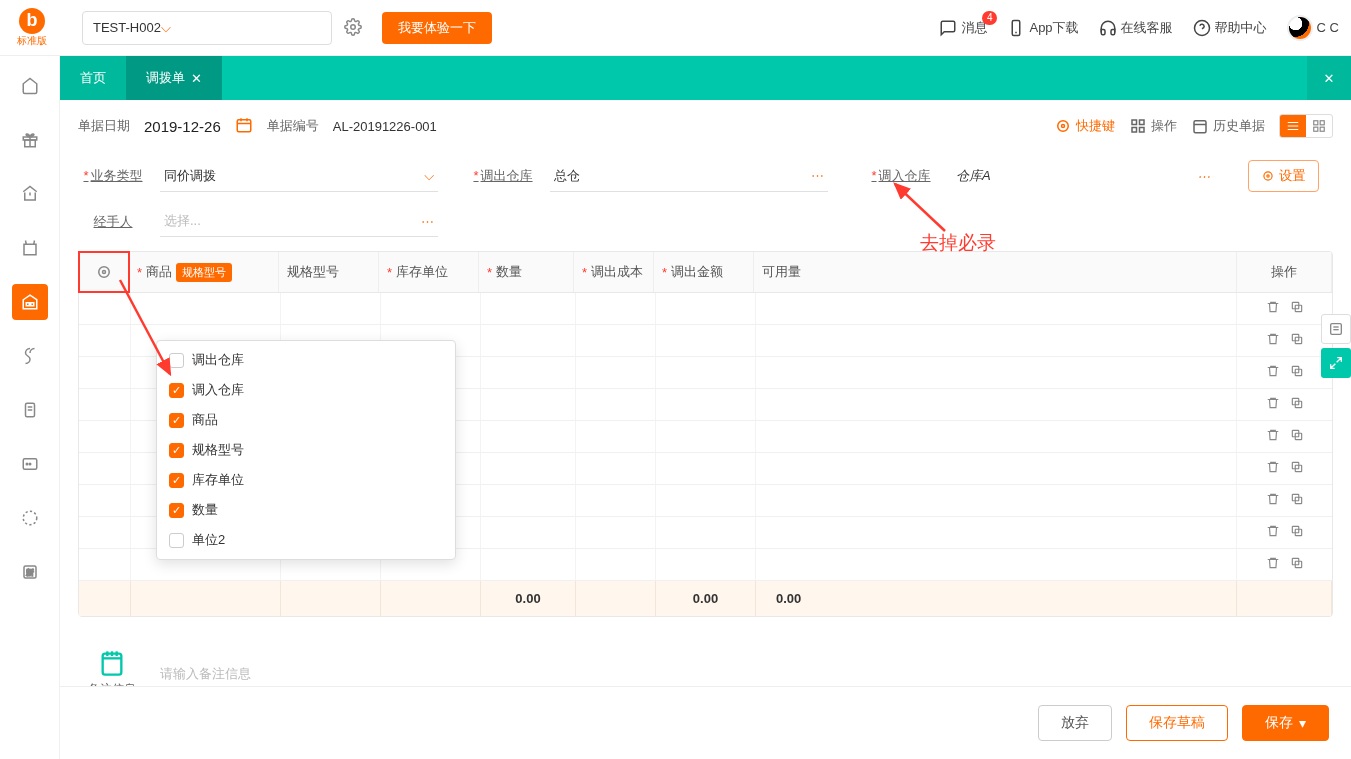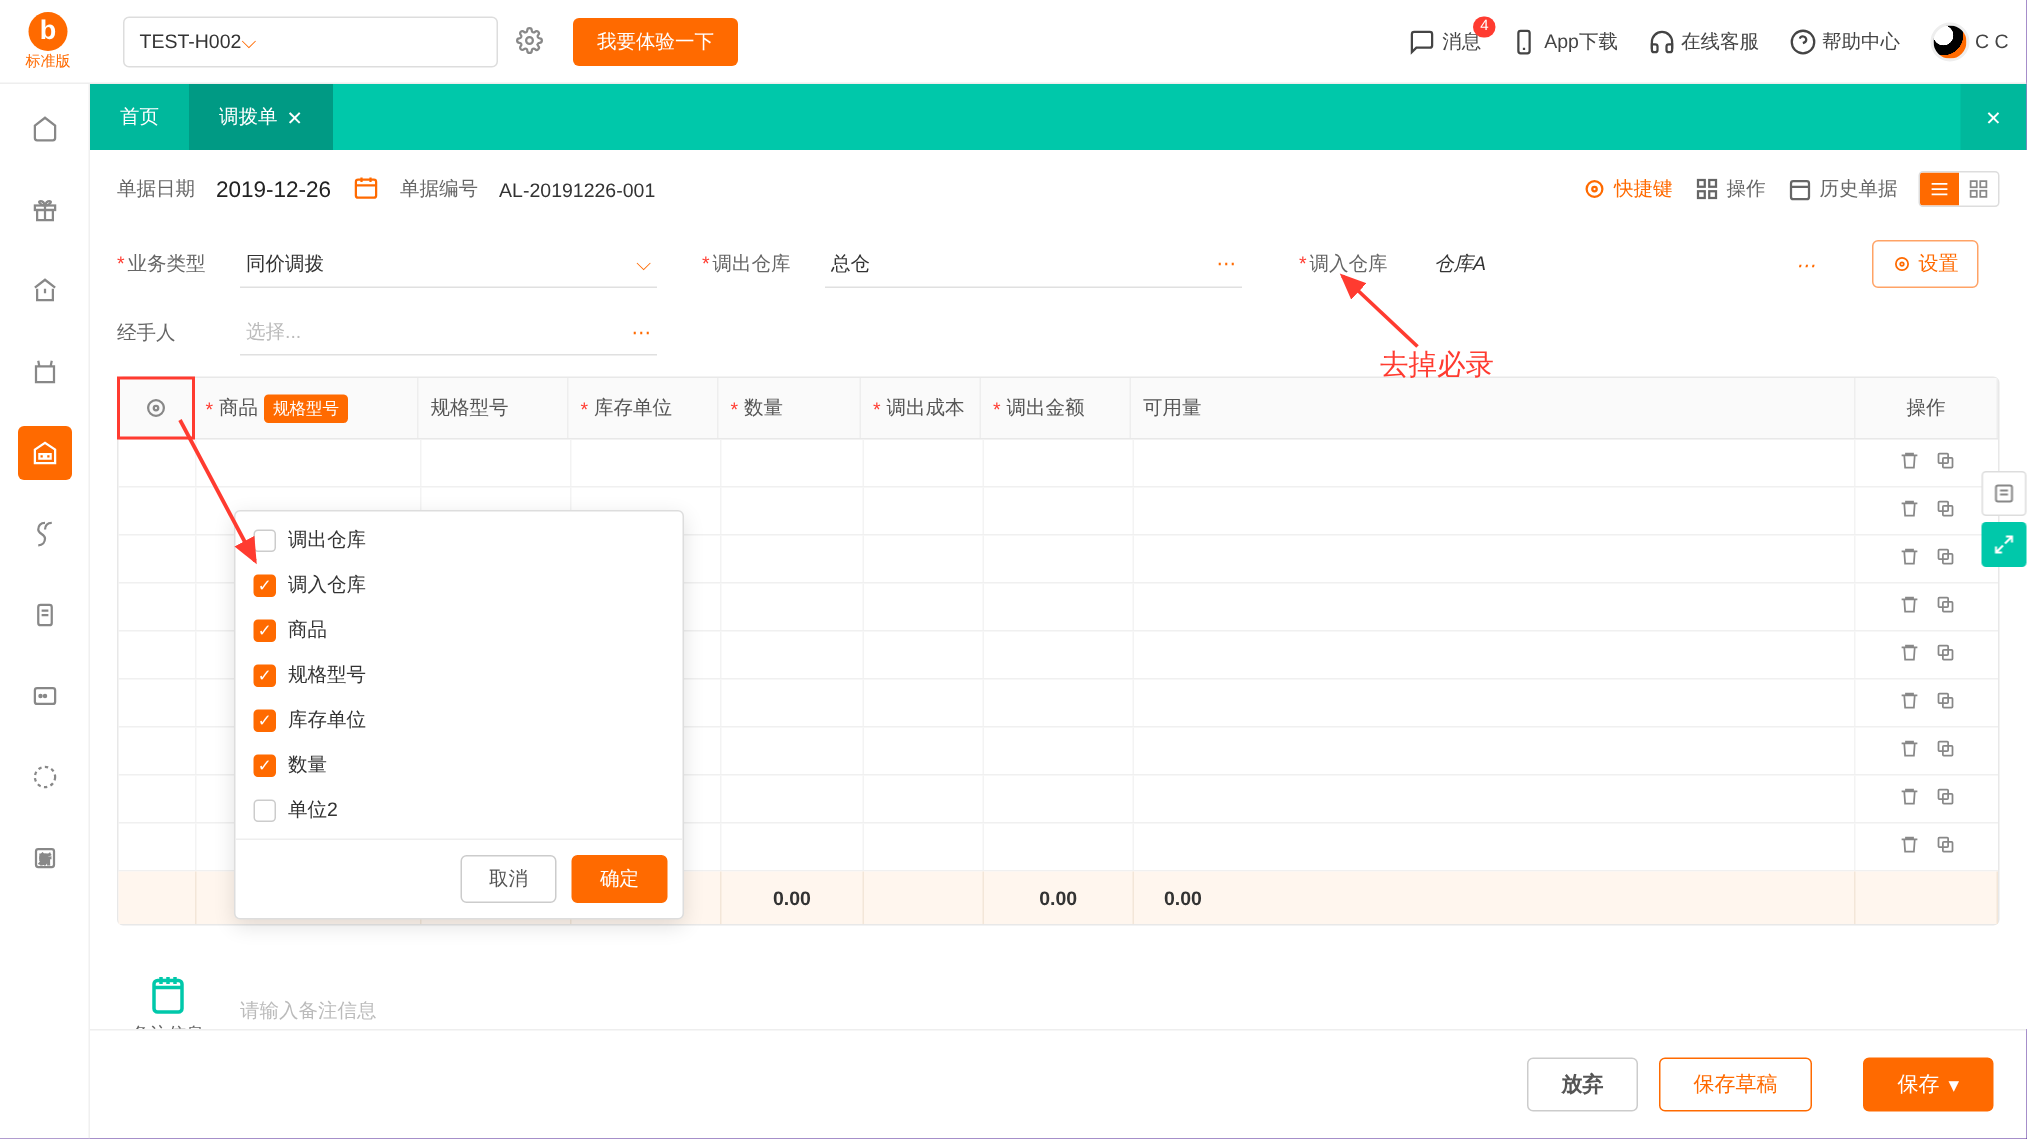--- a/index.html
+++ b/index.html
@@ -31,21 +31,21 @@
 .cal-icon { color: #ff6a00; }
 .top-actions { margin-left: auto; display: flex; align-items: center; gap: 14px; color: #666; }
 .ta-item { display: flex; align-items: center; gap: 4px; cursor: pointer; }
 .ta-item.orange { color: #ff6a00; }
 .view-toggle { display: flex; border: 1px solid #ddd; border-radius: 3px; overflow: hidden; }
 .vt { width: 26px; height: 22px; display: flex; align-items: center; justify-content: center; cursor: pointer; color: #888; }
 .vt.active { background: #ff6a00; color: #fff; }
 .fields { display: flex; gap: 30px; margin: 22px 0 14px; flex-wrap: wrap; align-items: center; }
 .field { display: flex; align-items: center; gap: 12px; min-width: 360px; }
 .req { color: #ff3b30; margin-right: 2px; }
-.field-label { color: #666; width: 70px; text-align: left; }
+.field-label { color: #666; width: 70px; text-align: center; text-decoration: underline; }
 .field-input { flex: 1; border-bottom: 1px solid #e0e0e0; padding: 6px 4px; color: #333; display: flex; align-items: center; justify-content: space-between; }
 .field.highlight .field-input { border: 2px solid #ff3b30; border-radius: 2px; padding: 6px 8px; font-style: italic; }
 .settings-btn { border: 1px solid #ffa366; color: #ff6a00; background: #fff; border-radius: 4px; padding: 6px 12px; cursor: pointer; display: flex; align-items: center; gap: 4px; }
 .table-wrap { border: 1px solid #e8e8e8; border-radius: 4px; margin-top: 8px; position: relative; }
 .thead { display: flex; background: #fafafa; border-bottom: 1px solid #e8e8e8; }
 .th { padding: 10px 8px; border-right: 1px solid #eee; color: #555; font-size: 13px; display: flex; align-items: center; gap: 4px; }
 .th-gear { width: 52px; justify-content: center; border: 2px solid #ff3b30; margin: -1px; position: relative; z-index: 2; }
 .th.star::before { content: "*"; color: #ff3b30; }
 .scan-badge { background: #ff6a00; color: #fff; font-size: 11px; padding: 2px 6px; border-radius: 3px; }
 .trow { display: flex; border-bottom: 1px solid #f0f0f0; height: 32px; }
@@ -64,23 +64,23 @@
 .btn { border-radius: 4px; padding: 6px 18px; font-size: 13px; cursor: pointer; }
 .btn-default { background: #fff; border: 1px solid #ccc; color: #555; }
 .btn-primary { background: #ff6a00; border: 1px solid #ff6a00; color: #fff; }
 .annotation { position: absolute; color: #ff3b30; font-size: 19px; font-weight: 500; pointer-events: none; z-index: 60; }
 .arrow-svg { position: absolute; z-index: 55; pointer-events: none; }
 .remark { display: flex; align-items: center; gap: 24px; padding: 18px 10px; border-top: 0; margin-top: 14px; }
 .remark-icon { display: flex; flex-direction: column; align-items: center; gap: 4px; color: #00c8aa; }
 .remark-input { flex: 1; color: #bbb; }
 .footer { display: flex; justify-content: flex-end; gap: 14px; padding: 18px 22px; background: #fff; border-top: 1px solid #eee; }
 .fbtn { border-radius: 4px; padding: 8px 22px; cursor: pointer; font-size: 14px; }
-.fbtn.ghost { border: 1px solid #ccc; background: #fff; color: #555; font-weight: bold; }
+.fbtn.ghost { border: 1px solid #ccc; background: #fff; color: #555; }
 .fbtn.outline { border: 1px solid #ff6a00; background: #fff; color: #ff6a00; }
-.fbtn.solid { border: 1px solid #ff6a00; background: #ff6a00; color: #fff; display: flex; align-items: center; gap: 6px; margin-left: 20px; }
+.fbtn.solid { border: 1px solid #ff6a00; background: #ff6a00; color: #fff; display: flex; align-items: center; gap: 6px; }
 .side-float { position: absolute; right: 0; top: 258px; display: flex; flex-direction: column; gap: 4px; }
 .sf { width: 30px; height: 30px; display: flex; align-items: center; justify-content: center; cursor: pointer; }
 .sf.a { border: 1px solid #ddd; color: #888; border-radius: 3px; background: #fff; }
 .sf.b { background: #00c8aa; color: #fff; border-radius: 3px; }
 .icon { width: 18px; height: 18px; }
 .placeholder { color: #bbb; }
 </style>
 </head>
 <body>
 
@@ -574,24 +574,20 @@
           </div>
           <div class="cs-item">
             <span class="chk on">✓</span>
             <span>数量</span>
           </div>
           <div class="cs-item">
             <span class="chk"></span>
             <span>单位2</span>
           </div>
         </div>
-      <div class="cs-foot">
-        <button class="btn btn-default">取消</button>
-        <button class="btn btn-primary">确定</button>
-      </div>
     </div>
 
     <div class="annotation" style="top:174px; left:860px;">去掉必录</div>
 
     <svg class="arrow-svg" style="top:120px; left:820px;" width="80" height="60">
       <defs>
           <marker id="ah1" markerWidth="8" markerHeight="8" refX="6" refY="3" orient="auto">
             <path d="M0,0 L7,3 L0,6 Z" fill="#ff3b30"></path>
           </marker>
         </defs>

